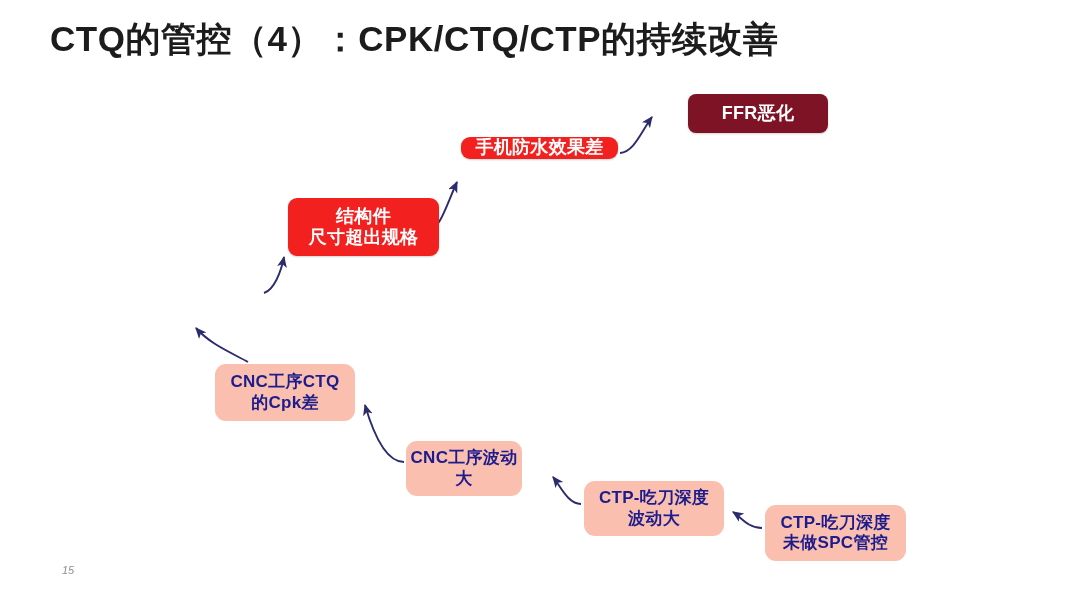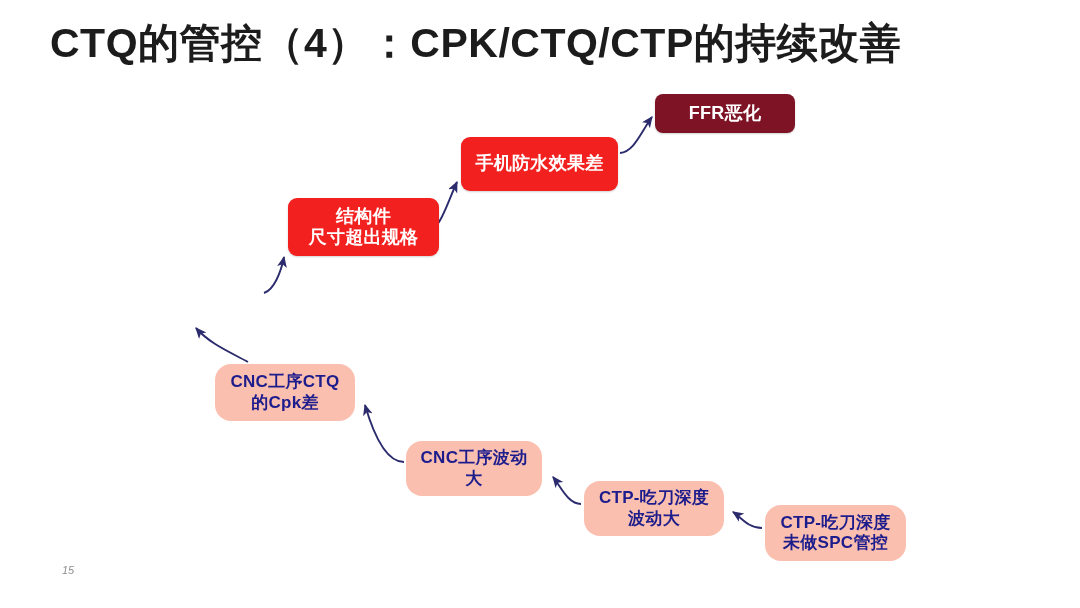--- a/index.html
+++ b/index.html
@@ -14,21 +14,21 @@
     position: relative;
     width: 1080px;
     height: 608px;
     background: #ffffff;
     overflow: hidden;
   }
   #slide-title {
     position: absolute;
     left: 50px;
     top: 16px;
-    font-size: 41px;
+    font-size: 35px;
     font-weight: bold;
     color: #1c1c1c;
     letter-spacing: 0.5px;
     white-space: nowrap;
     font-family: "Liberation Sans", "DejaVu Sans", sans-serif;
   }
   #diagram-svg {
     position: absolute;
     left: 0;
     top: 0;
@@ -63,30 +63,30 @@
     background: #7E1326;
     color: #ffffff;
     font-size: 18px;
     border-radius: 8px;
     box-shadow: 0 1px 2px rgba(0,0,0,0.18);
   }
   .node-pink {
     background: #FBBFAF;
     color: #1C1C8C;
     font-size: 17px;
-    border-radius: 16px;
+    border-radius: 11px;
   }
 
   
-  #node-ffr          { left: 655px; top: 94px;  width: 140px; height: 39px; }
-  #node-waterproof   { left: 461px; top: 137px; width: 157px; height: 54px; }
+  #node-ffr          { left: 688px; top: 94px;  width: 140px; height: 39px; }
+  #node-waterproof   { left: 461px; top: 137px; width: 157px; height: 22px; }
   #node-airtight     { left: 288px; top: 198px; width: 151px; height: 58px; }
   #node-ctqsize      { left: 119px; top: 263px; width: 143px; height: 56px; }
   #node-cnccpk       { left: 215px; top: 364px; width: 140px; height: 57px; }
-  #node-cncwave      { left: 406px; top: 441px; width: 136px; height: 55px; }
+  #node-cncwave      { left: 406px; top: 441px; width: 116px; height: 55px; }
   #node-ctpwave      { left: 584px; top: 481px; width: 140px; height: 55px; }
   #node-ctpspc       { left: 765px; top: 505px; width: 141px; height: 56px; }
 
   #page-number {
     position: absolute;
     left: 62px;
     top: 564px;
     font-size: 11px;
     color: #8d8d8d;
     font-family: "Liberation Sans", "DejaVu Sans", sans-serif;

